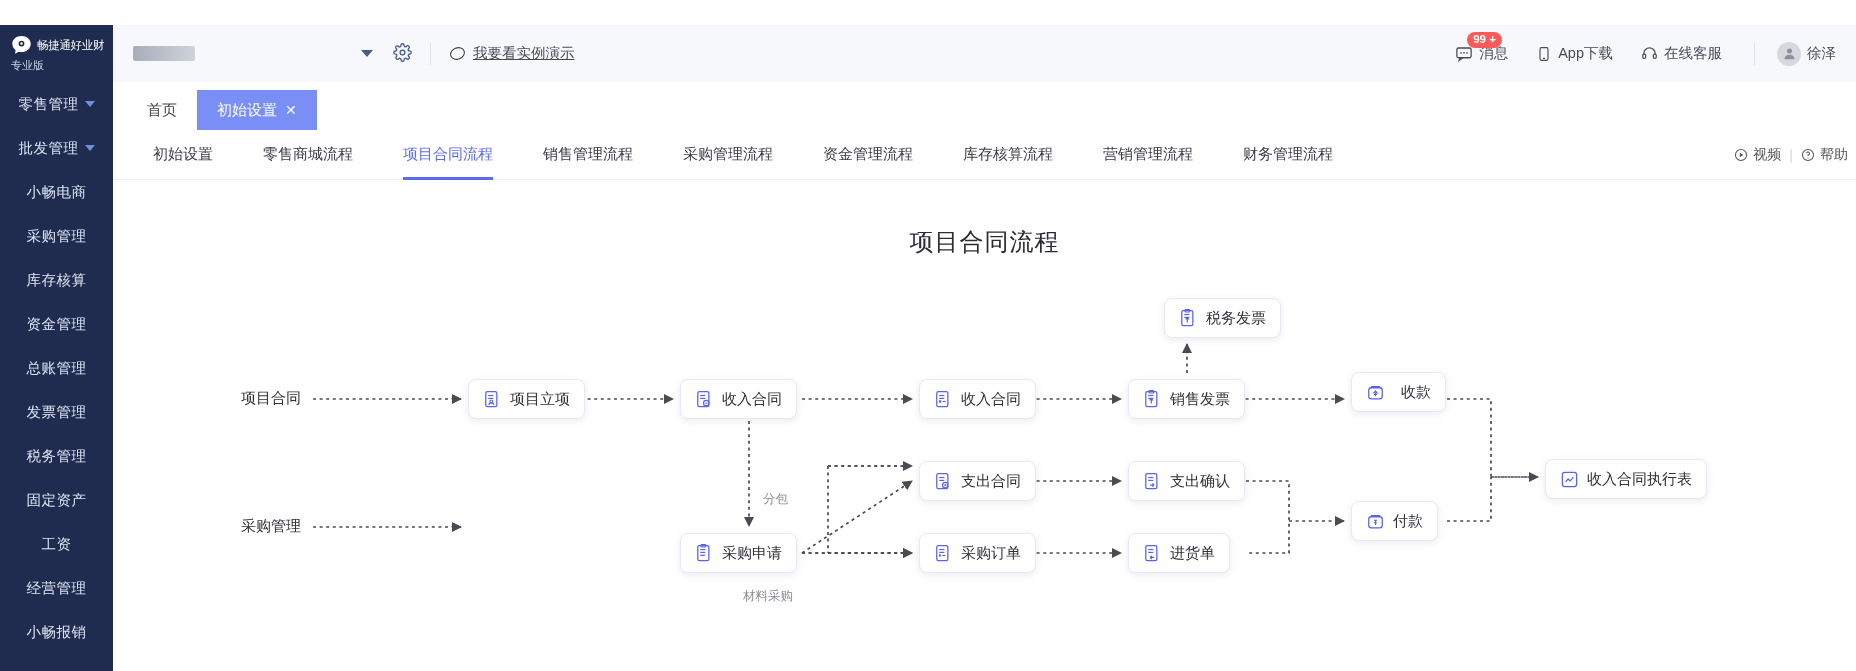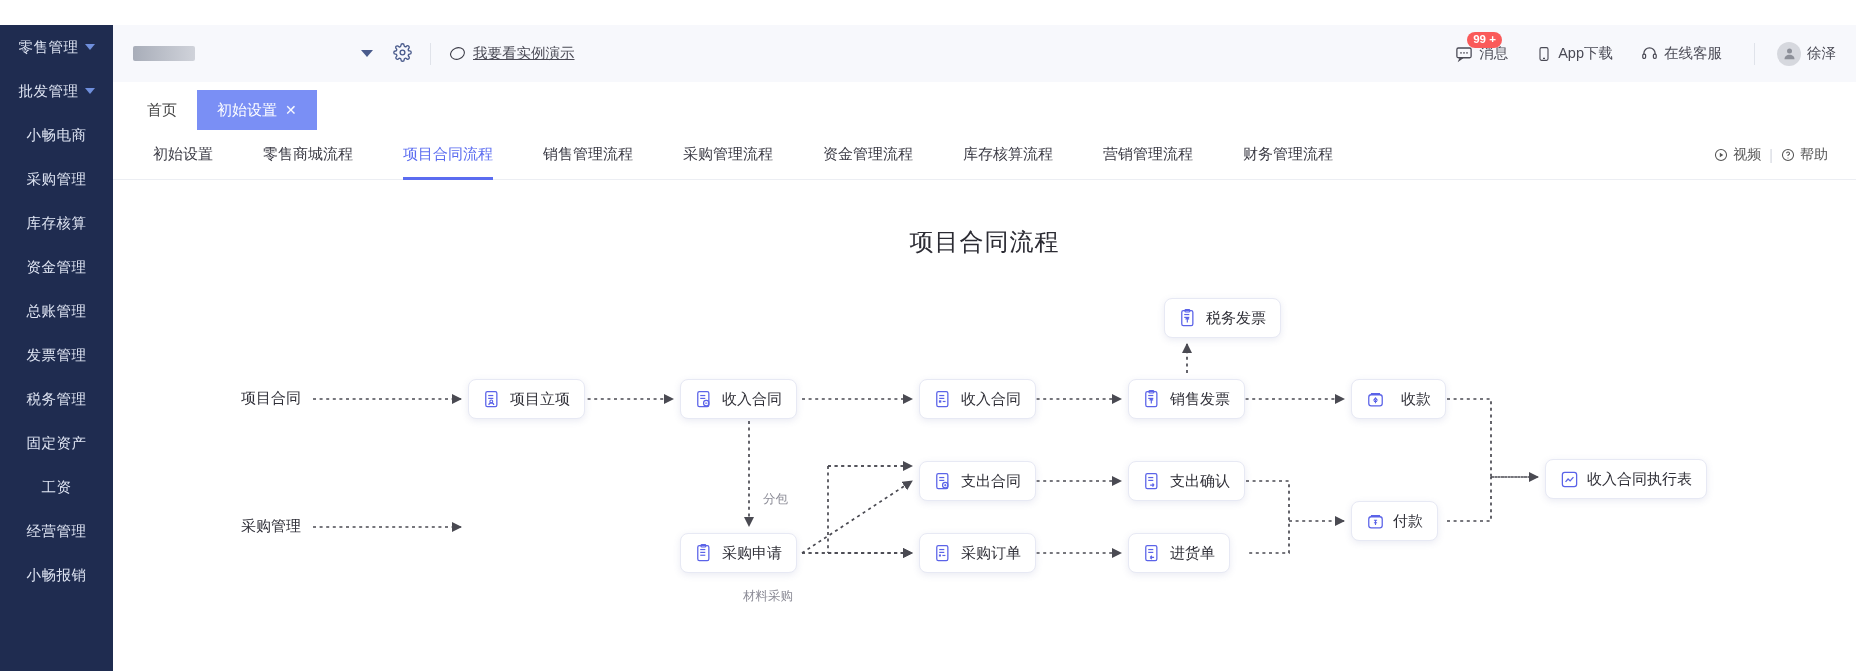--- a/index.html
+++ b/index.html
@@ -98,21 +98,21 @@
   }
   .ntab {
     font-size:15px; color:#3b3b45; margin-right:50px; cursor:pointer;
     position:relative; height:50px; display:flex; align-items:center; white-space:nowrap;
   }
   .ntab.active { color:#5b6cf0; }
   .ntab.active::after {
     content:""; position:absolute; left:0; right:0; bottom:0; height:2.5px; background:#5b6cf0;
   }
   .nav-right {
-    margin-left:auto; display:flex; align-items:center; gap:0; padding-right:20px;
+    margin-left:auto; display:flex; align-items:center; gap:0; padding-right:0;
     color:#555; font-size:14px; white-space:nowrap;
   }
   .nav-right .lnk { display:flex; align-items:center; gap:5px; cursor:pointer; padding:0 8px; }
   .nav-right .sep { color:#d5d8e0; }
 
   
   .canvas {
     position:absolute; left:113px; top:181px; right:0; bottom:0; background:#fff;
     overflow:hidden;
   }
@@ -137,20 +137,31 @@
     position:absolute; font-size:12.5px; color:#8b8b96; white-space:nowrap;margin-top:45px;
   }
   svg.wires { position:absolute; left:0; top:0; width:1743px; height:490px; pointer-events:none; }
 </style>
 </head>
 <body>
 
 <div class="app">
 
   <div class="sidebar">
+    <div class="brand">
+      <div class="brand-row">
+        <svg class="brand-logo" viewBox="0 0 24 24">
+          <path d="M12 2C6.5 2 2.4 5.5 2.4 10.2c0 2.6 1.3 4.9 3.4 6.4l-.5 3.9 3.7-2a12 12 0 0 0 3 .4c5.5 0 9.6-3.6 9.6-8.7C21.6 5.5 17.5 2 12 2z" fill="#ffffff"></path>
+          <circle cx="12" cy="10" r="3" fill="#1f2c50"></circle>
+          <circle cx="12" cy="10" r="1.3" fill="#ffffff"></circle>
+        </svg>
+        <span class="brand-name">畅捷通好业财</span>
+      </div>
+      <div class="brand-sub">专业版</div>
+    </div>
     <div id="side-items">
         <div class="side-item">
           <span>零售管理</span>
           <span class="caret-d"></span>
         </div>
         <div class="side-item">
           <span>批发管理</span>
           <span class="caret-d"></span>
         </div>
         <div class="side-item">
@@ -393,21 +404,21 @@
               <svg class="ni" viewBox="0 0 24 24">
                 <rect x="3.5" y="2" width="14" height="19" rx="2" fill="none" stroke="#5b63e8" stroke-width="1.6"></rect>
                 <line x1="6.6" y1="7" x2="13" y2="7" stroke="#5b63e8" stroke-width="1.5"></line>
                 <line x1="6.6" y1="10.6" x2="13" y2="10.6" stroke="#5b63e8" stroke-width="1.5"></line>
                 <path d="M10.5 17V11m0 0l-2.2 2.2M10.5 11l2.2 2.2" fill="none" stroke="#5b63e8" stroke-width="1.5"></path>
                 <rect x="7.6" y="0.8" width="6" height="3" rx="1" fill="none" stroke="#5b63e8" stroke-width="1.5"></rect>
               </svg>
             </span>
             <span>销售发票</span>
           </div>
-          <div class="node" style="left: 1238px; top: 198px; gap: 16px;">
+          <div class="node" style="left: 1238px; top: 191px; gap: 16px;">
             <span style="display: inline-flex;">
               <svg class="ni" viewBox="0 0 24 24">
                 <rect x="3.5" y="6" width="17" height="14" rx="3" fill="none" stroke="#5b63e8" stroke-width="1.6"></rect>
                 <path d="M7 6V4.5h10V6" fill="none" stroke="#5b63e8" stroke-width="1.6"></path>
                 <path d="M12 10l-2 2.6h4L12 10zm0 2.6v4.2m-2-2.2h4" stroke="#5b63e8" stroke-width="1.4" fill="none"></path>
               </svg>
             </span>
             <span>收款</span>
           </div>
           <div class="node" style="left: 1432px; top: 278px;">

